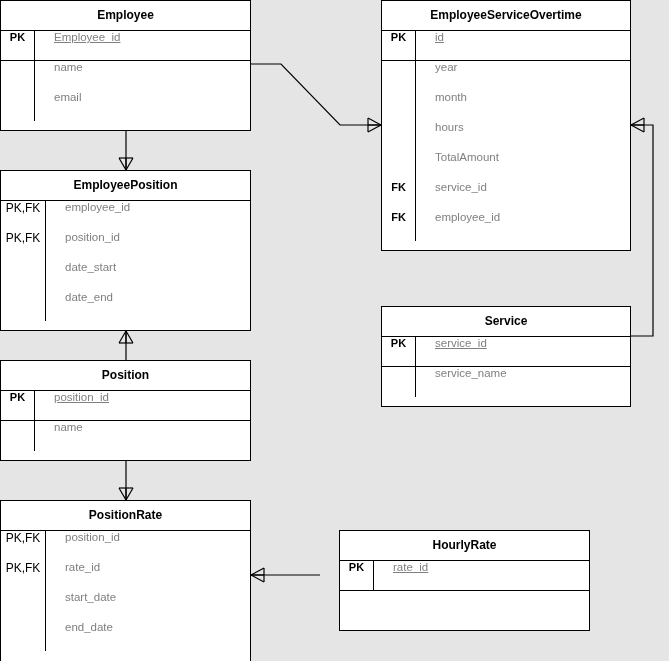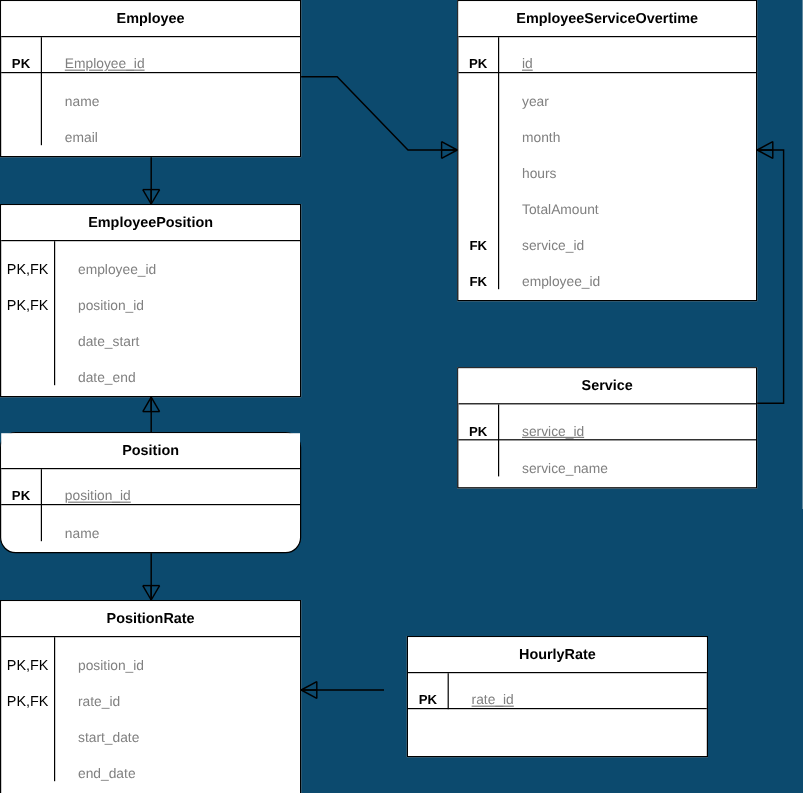--- a/index.html
+++ b/index.html
@@ -4,21 +4,21 @@
 <style>
   html, body {
     margin: 0;
     padding: 0;
     background: #ffffff;
   }
   #canvas {
     position: relative;
     width: 669px;
     height: 661px;
-    background: #0c4a6e;
+    background: #e5e5e5;
     font-family: "Liberation Sans", sans-serif;
     overflow: hidden;
   }
 
   
   .entity {
     position: absolute;
     box-sizing: border-box;
     border: 1px solid #000000;
     background: #ffffff;
@@ -44,21 +44,21 @@
     position: absolute;
     top: 0;
     bottom: 0;
     left: var(--keyw, 40px);
     width: 1px;
     background: #000000;
   }
   .attr-row {
     position: relative;
     display: flex;
-    align-items: flex-end;
+    align-items: flex-start;
     height: 30px;
     box-sizing: border-box;
   }
   .attr-row.pk-sep {
     border-bottom: 1px solid #000000;
   }
   .attr-key {
     box-sizing: border-box;
     width: var(--keyw, 40px);
     flex: 0 0 var(--keyw, 40px);
@@ -169,21 +169,21 @@
         <span class="attr-key wide"></span>
         <span class="attr-name">date_start</span>
       </div>
       <div class="attr-row">
         <span class="attr-key wide"></span>
         <span class="attr-name">date_end</span>
       </div>
     </div>
   </div>
 
-  <div class="entity" style="left:0px; top:360px; width:251px; height:101px;border-radius:13px;">
+  <div class="entity" style="left:0px; top:360px; width:251px; height:101px;">
     <div class="entity-header">Position</div>
     <div class="entity-body" style="--keyw:33px;">
       <div class="attr-row pk-sep">
         <span class="attr-key">PK</span>
         <span class="attr-name pk">position_id</span>
       </div>
       <div class="attr-row">
         <span class="attr-key"></span>
         <span class="attr-name">name</span>
       </div>

